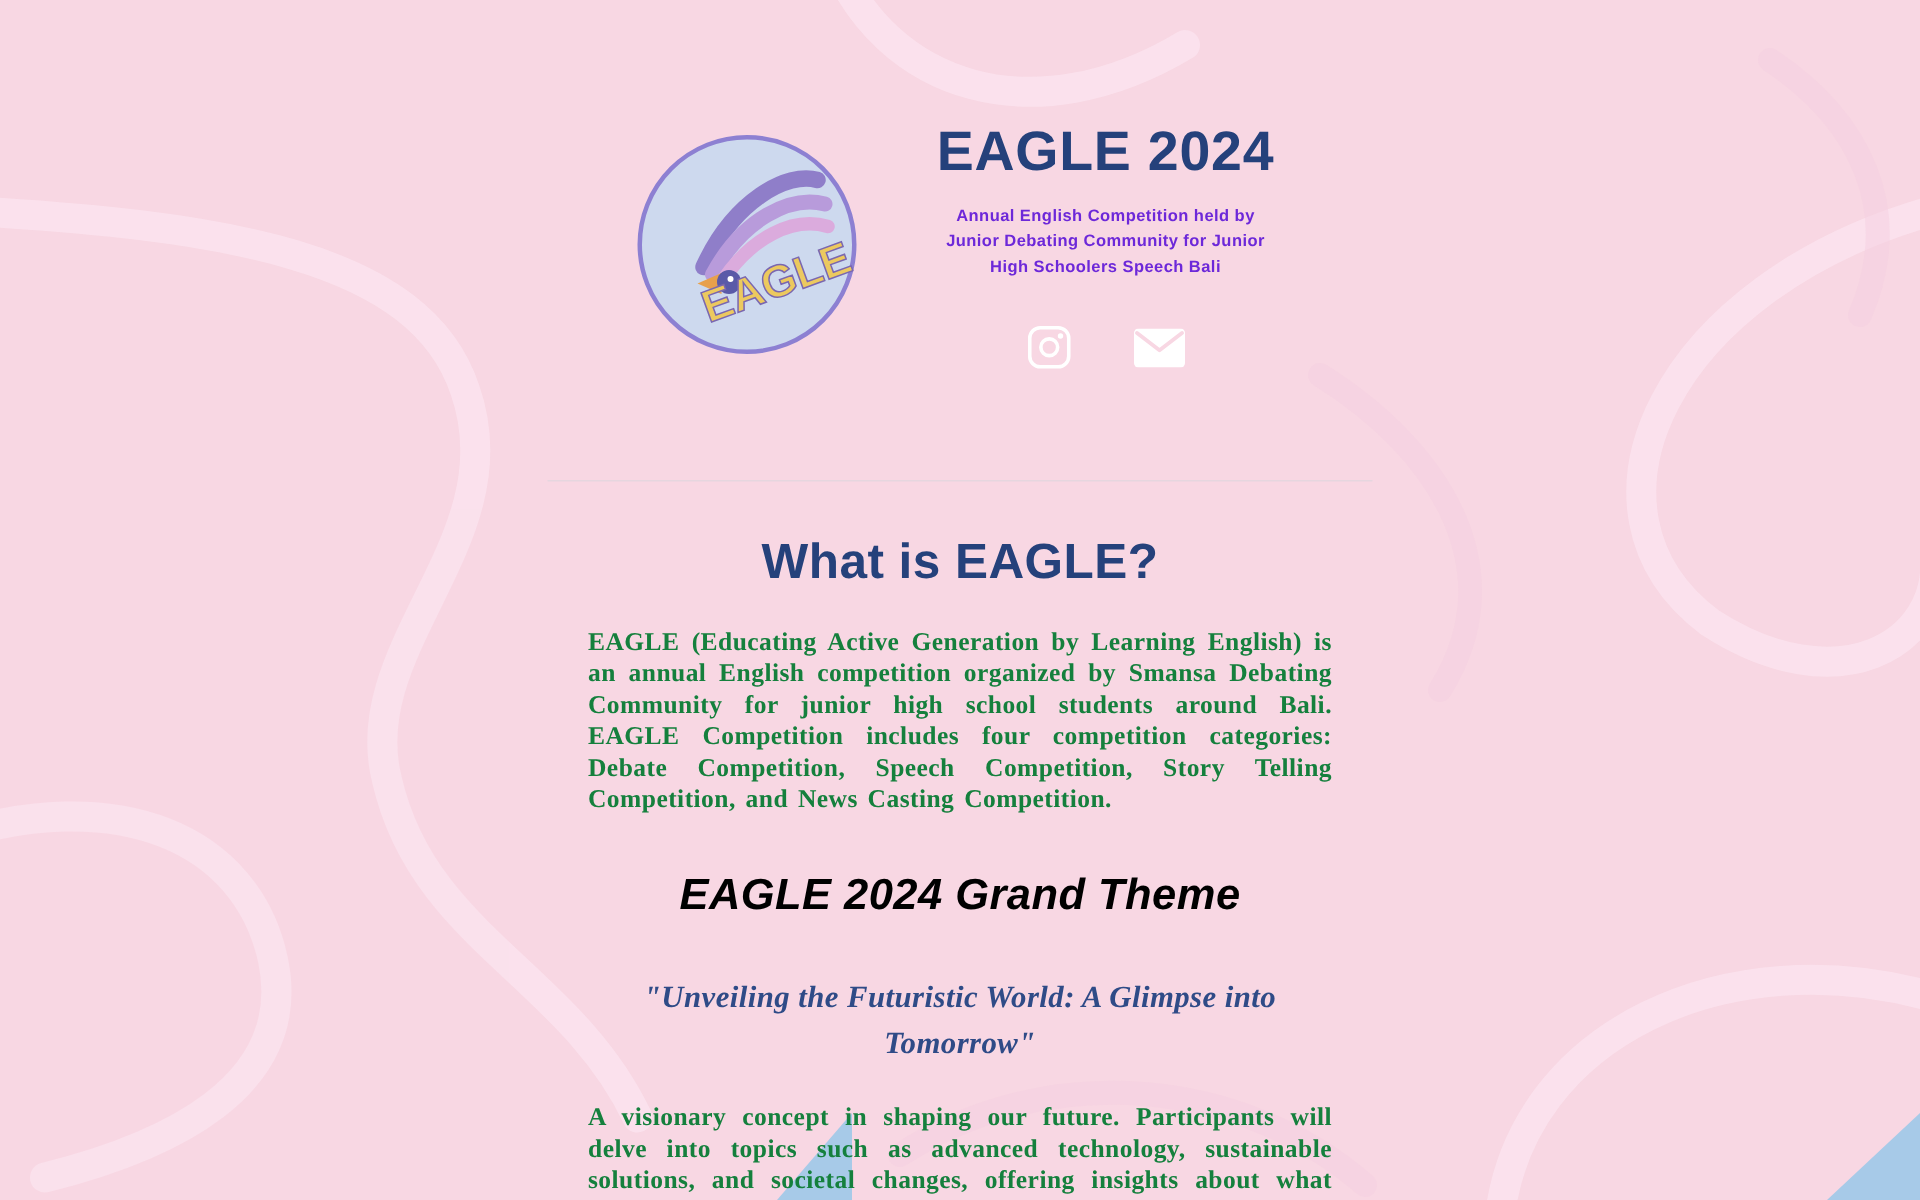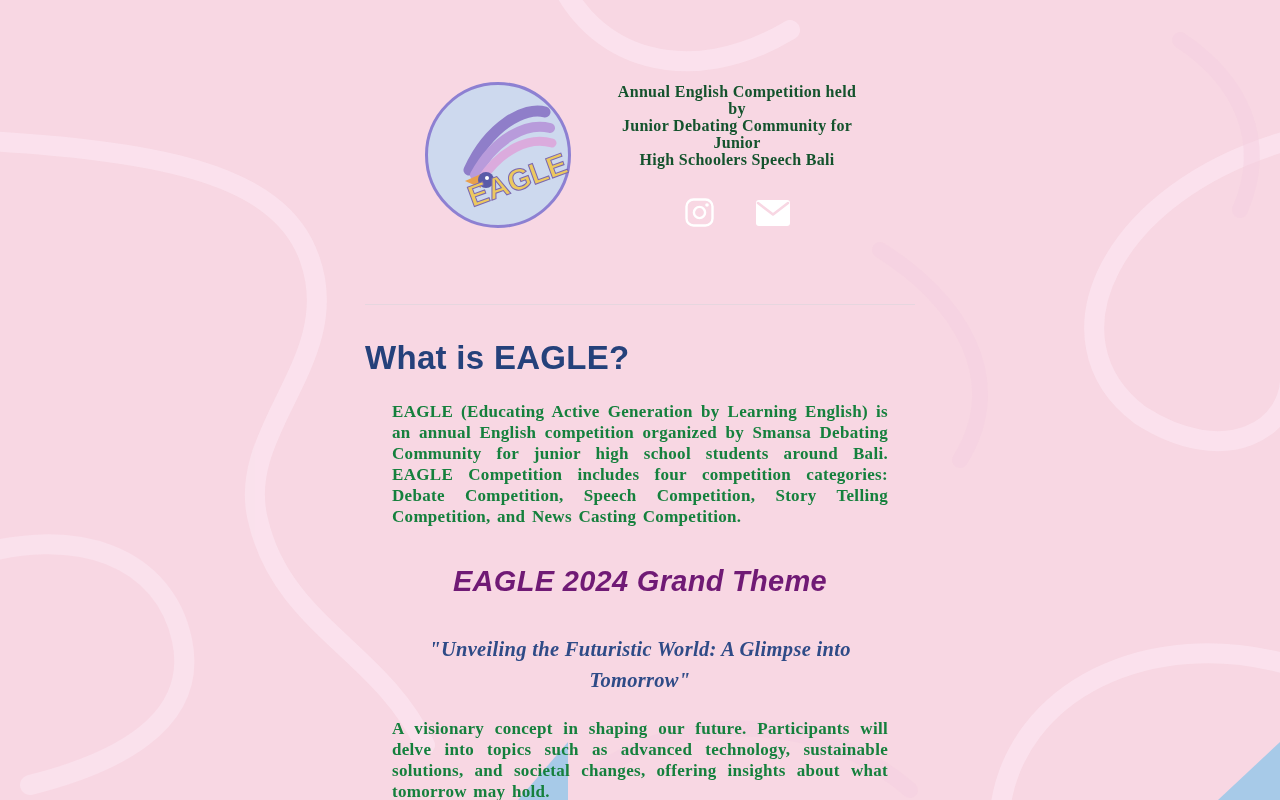--- a/index.html
+++ b/index.html
@@ -35,25 +35,25 @@
   .header-right { width: 240px; text-align: center; }
   .site-title {
     font-size: 37px;
     font-weight: 800;
     letter-spacing: 0.5px;
     color: #25417b;
     white-space: nowrap;
     margin-bottom: 14px;
   }
   .subtitle {
-    font-family: Liberation Serif, serif;
+    font-family: Liberation Sans, sans-serif;
     font-weight: bold;
-    font-size: 16px;
+    font-size: 11px;
     line-height: 17px;
-    color: #14532d;
+    color: #6d28d9;
     letter-spacing: 0.3px;
   }
   .social-row {
     margin-top: 30px;
     display: flex;
     justify-content: center;
     align-items: center;
     gap: 42px;
   }
   .social-btn { display: inline-block; cursor: pointer; line-height: 0; }
@@ -62,20 +62,21 @@
   .divider {
     width: 550px;
     height: 1px;
     background: #e6d6df;
     border: none;
   }
   .divider-1 { margin-top: 74px; }
 
   
   .section-heading {
+    text-align: center;
     font-size: 33px;
     font-weight: 800;
     color: #25417b;
     margin-top: 34px;
     letter-spacing: 0.3px;
   }
   .body-par {
     font-family: "Liberation Serif", serif;
     font-weight: bold;
     font-size: 17px;
@@ -87,21 +88,21 @@
     width: 496px;
     margin: 24px auto 0 auto;
   }
 
   
   .theme-heading {
     text-align: center;
     font-size: 29px;
     font-weight: 800;
     font-style: italic;
-    color: #701a75;
+    color: #000000;
     margin-top: 38px;
     letter-spacing: 0.3px;
   }
   .theme-quote {
     font-family: "Liberation Serif", serif;
     font-style: italic;
     font-weight: bold;
     font-size: 20.5px;
     line-height: 31px;
     color: #2f4b87;
@@ -161,20 +162,21 @@
           <path d="M 58 100 C 78 70 106 56 129 63" stroke="#dbabdd" stroke-width="9"></path>
         </g>
         <polygon points="42,101 58,94 58,108" fill="#e8a04c"></polygon>
         <circle cx="63" cy="100" r="8" fill="#5a5aa8"></circle>
         <circle cx="64" cy="98" r="2" fill="#ffffff"></circle>
         <text x="96" y="110" transform="rotate(-20 96 104)" text-anchor="middle" font-family="Liberation Sans, sans-serif" font-size="30" font-weight="bold" fill="#ecc95f" stroke="#7a67b0" stroke-width="1">EAGLE</text>
       </svg>
     </div>
 
     <div class="header-right">
+      <h1 class="site-title">EAGLE 2024</h1>
       <div class="subtitle">
         <div>Annual English Competition held by</div>
         <div>Junior Debating Community for Junior</div>
         <div>High Schoolers Speech Bali</div>
       </div>
       <div class="social-row">
         <a class="social-btn">
           <svg width="29" height="29" viewBox="0 0 29 29" xmlns="http://www.w3.org/2000/svg">
             <rect x="1.5" y="1.5" width="26" height="26" rx="7" fill="none" stroke="#ffffff" stroke-width="2.4"></rect>
             <circle cx="14.5" cy="14.5" r="5.6" fill="none" stroke="#ffffff" stroke-width="2.4"></circle>

